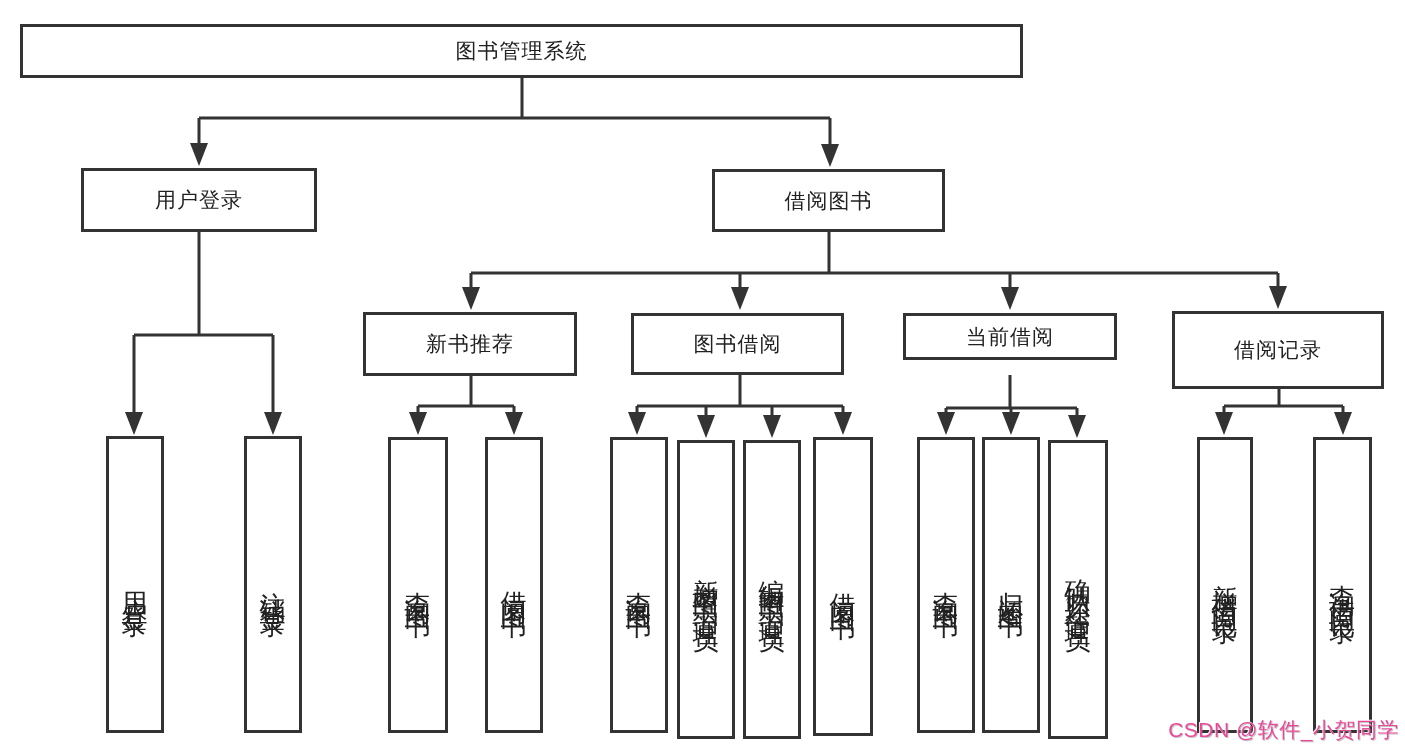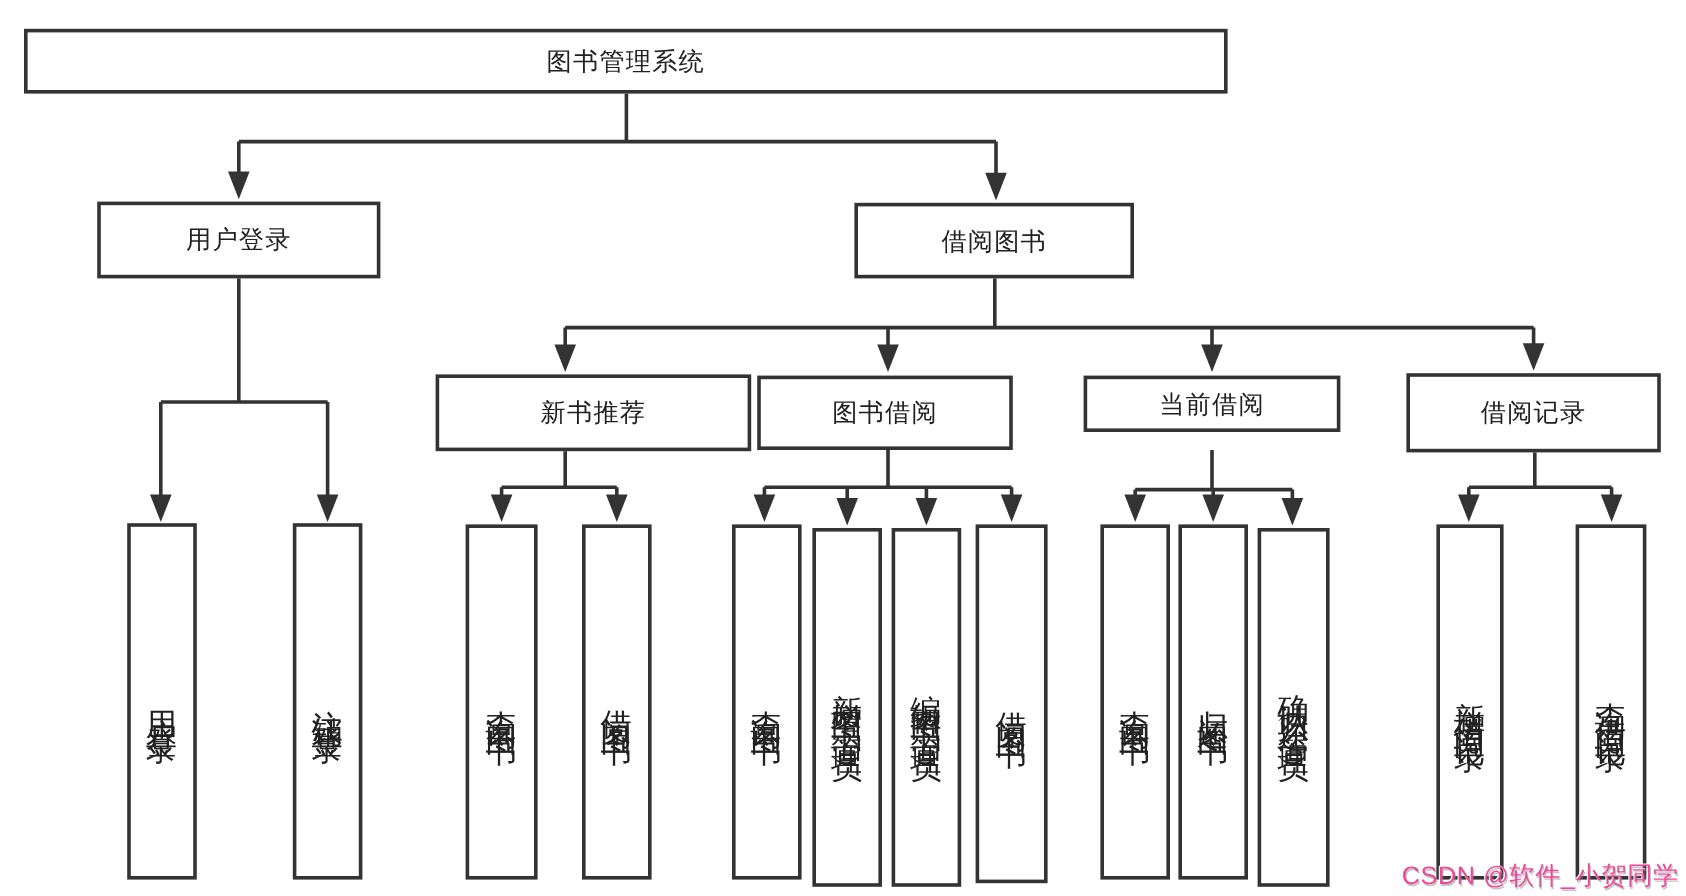--- a/index.html
+++ b/index.html
@@ -96,30 +96,30 @@
     <span class="hlabel">图书管理系统</span>
   </div>
 
   <div class="box" style="left:81px;top:168px;width:236px;height:64px">
     <span class="hlabel">用户登录</span>
   </div>
   <div class="box" style="left:712px;top:169px;width:233px;height:63px">
     <span class="hlabel">借阅图书</span>
   </div>
 
-  <div class="box" style="left:363px;top:312px;width:263px;height:64px">
+  <div class="box" style="left:363px;top:312px;width:214px;height:64px">
     <span class="hlabel">新书推荐</span>
   </div>
   <div class="box" style="left:631px;top:313px;width:213px;height:62px">
     <span class="hlabel">图书借阅</span>
   </div>
   <div class="box" style="left:903px;top:313px;width:214px;height:47px">
     <span class="hlabel">当前借阅</span>
   </div>
-  <div class="box" style="left:1172px;top:311px;width:212px;height:66px">
+  <div class="box" style="left:1172px;top:311px;width:212px;height:78px">
     <span class="hlabel">借阅记录</span>
   </div>
 
   <div class="box" style="left:106px;top:436px;width:58px;height:297px">
     <span class="vlabel">用户登录</span>
   </div>
   <div class="box" style="left:244px;top:436px;width:58px;height:297px">
     <span class="vlabel">注销登录</span>
   </div>
 

